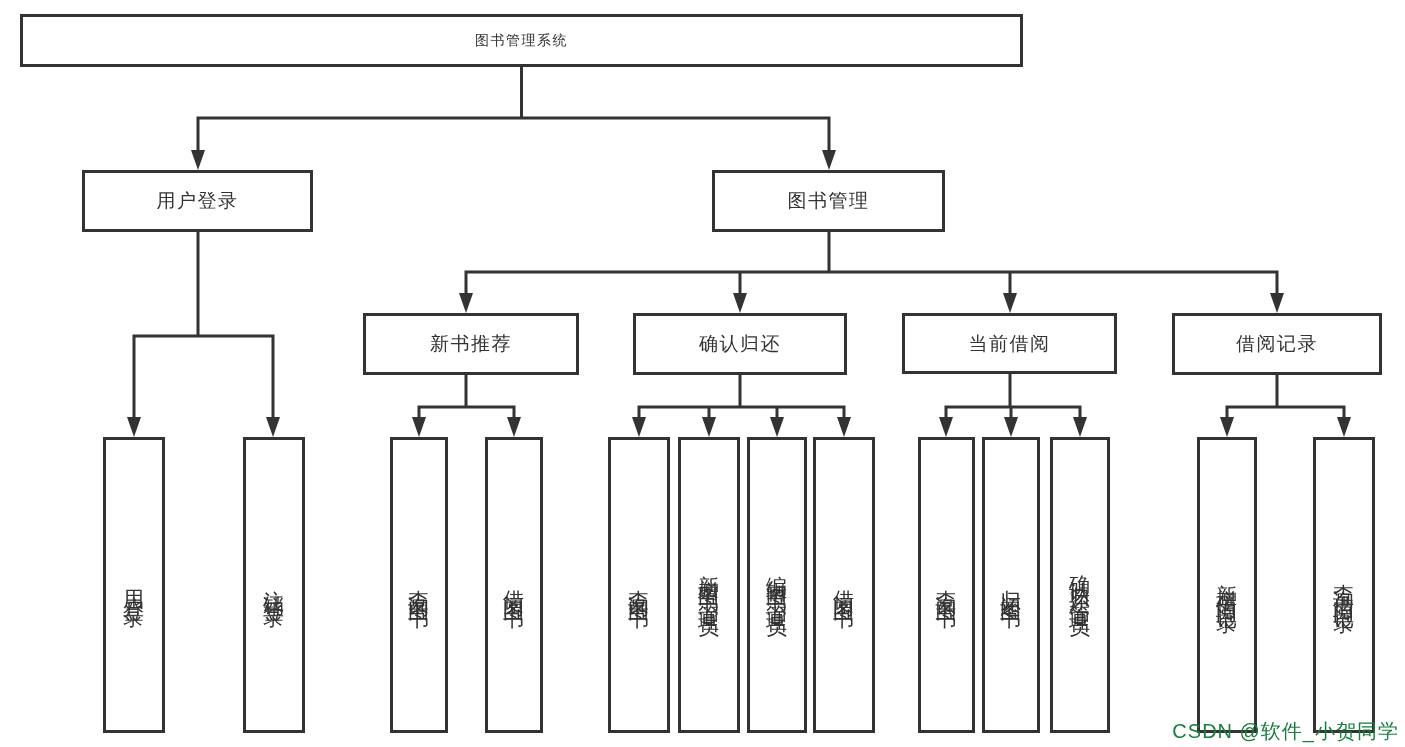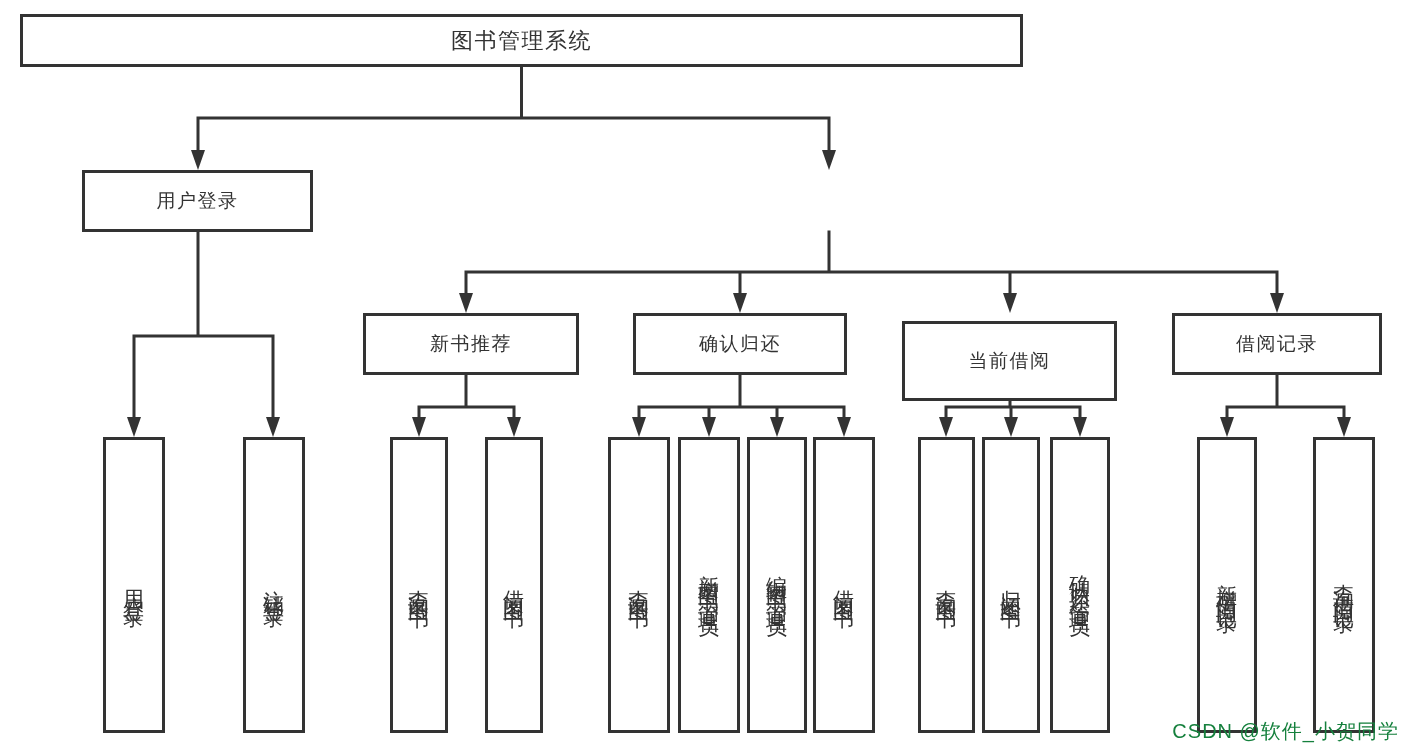--- a/index.html
+++ b/index.html
@@ -26,21 +26,21 @@
     align-items: center;
     justify-content: center;
     color: #333333;
     z-index: 2;
   }
   .h-node .lbl {
     font-size: 19px;
     letter-spacing: 1.5px;
     white-space: nowrap;
   }
-  .root-node .lbl { font-size: 22px; }
+  .root-node .lbl { font-size: 14px; }
   .v-node .lbl {
     writing-mode: vertical-rl;
     text-orientation: mixed;
     font-size: 21px;
     letter-spacing: 6px;
     line-height: 1;
   }
   .watermark {
     position: absolute;
     right: 6px;
@@ -110,28 +110,31 @@
     </g>
   </svg>
 
   <div class="node h-node root-node" style="left:20px; top:14px; width:1003px; height:53px;">
     <span class="lbl">图书管理系统</span>
   </div>
 
   <div class="node h-node" style="left:82px; top:170px; width:231px; height:62px;">
     <span class="lbl">用户登录</span>
   </div>
+  <div class="node h-node" style="left:712px; top:170px; width:233px; height:62px;">
+    <span class="lbl">图书管理</span>
+  </div>
 
   <div class="node h-node" style="left:363px; top:313px; width:216px; height:62px;">
     <span class="lbl">新书推荐</span>
   </div>
   <div class="node h-node" style="left:633px; top:313px; width:214px; height:62px;">
     <span class="lbl">确认归还</span>
   </div>
-  <div class="node h-node" style="left:902px; top:321px; width:215px; height:80px;">
+  <div class="node h-node" style="left:902px; top:313px; width:215px; height:61px;">
     <span class="lbl">当前借阅</span>
   </div>
   <div class="node h-node" style="left:1172px; top:313px; width:210px; height:62px;justify-content:center;">
     <span class="lbl">借阅记录</span>
   </div>
 
   <div class="node v-node" style="left:103px; top:437px; width:62px; height:296px;">
     <span class="lbl">用户登录</span>
   </div>
   <div class="node v-node" style="left:243px; top:437px; width:62px; height:296px;">

